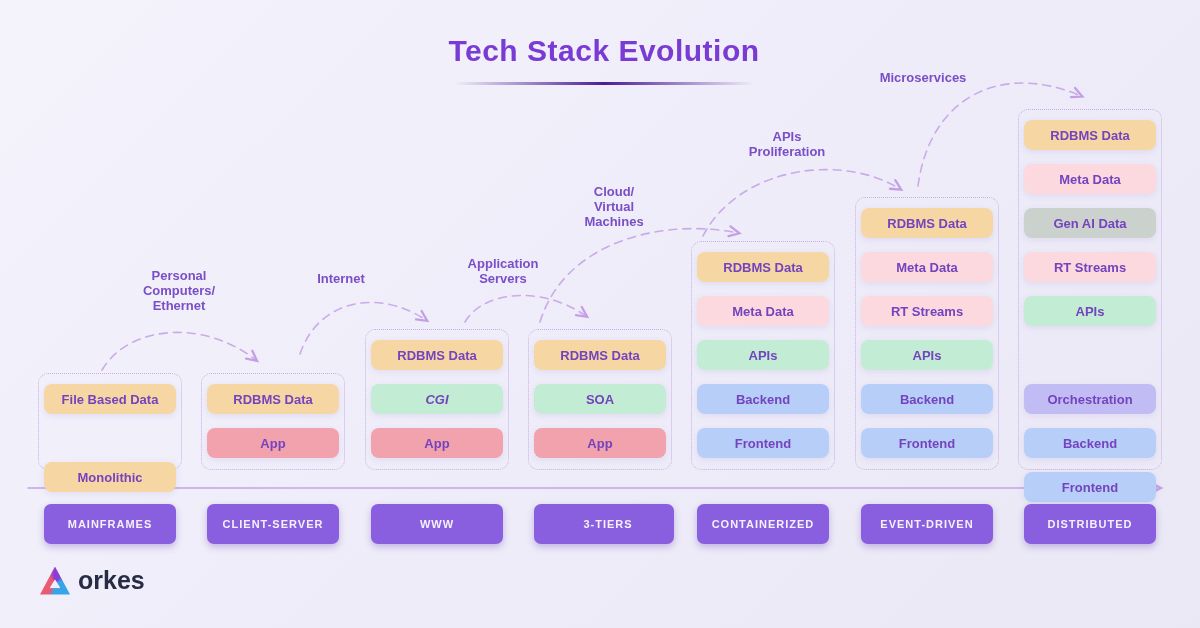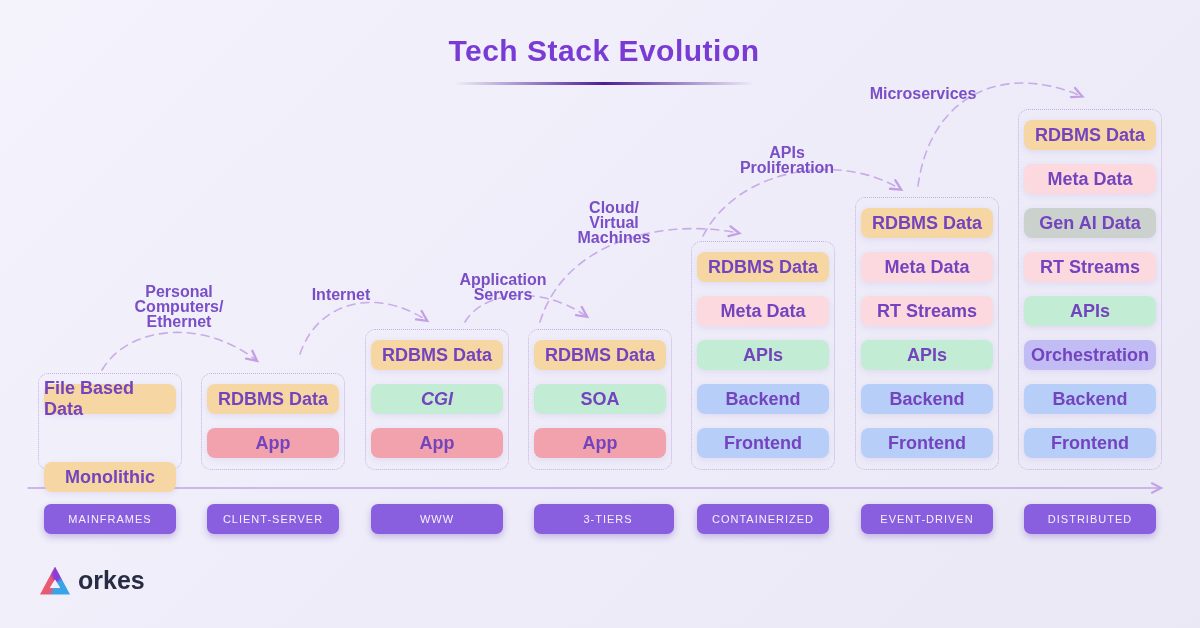--- a/index.html
+++ b/index.html
@@ -19,33 +19,33 @@
   }
   .overlay { position:absolute; left:0; top:0; pointer-events:none; }
   .col {
     position:absolute; width:144px; box-sizing:border-box;
     border:1.5px dotted #C8AEE7; border-radius:10px;
     padding:10px 5px; display:flex; flex-direction:column; gap:14px;
   }
   .box {
     height:30px; border-radius:8px; flex:0 0 30px;
     display:flex; align-items:center; justify-content:center;
-    font-size:18px; font-weight:bold; color:#7443BE;
+    font-size:13px; font-weight:bold; color:#7443BE;
     box-shadow:0 2px 6px rgba(110,70,190,0.10);
   }
   .era {
-    position:absolute; top:504px; width:132px; height:30px;
+    position:absolute; top:504px; width:132px; height:40px;
     background:#8A5FDF; border-radius:7px;
     display:flex; align-items:center; justify-content:center;
-    color:#F4F1FC; font-size:11px; font-weight:normal; letter-spacing:1px;
+    color:#F4F1FC; font-size:11px; font-weight:bold; letter-spacing:1px;
     box-shadow:0 3px 7px rgba(90,50,180,0.30);
   }
   .tlabel {
     position:absolute; transform:translateX(-50%); text-align:center;
-    font-size:16px; font-weight:bold; color:#7A4EC6; line-height:15px; white-space:nowrap;margin-top:16px;
+    font-size:13px; font-weight:bold; color:#7A4EC6; line-height:15px; white-space:nowrap;
   }
   .logo { position:absolute; left:40px; top:566px; display:flex; align-items:center; gap:8px; }
   .logo-mark {
     position:relative; width:30px; height:28px;
     clip-path:polygon(50% 0, 100% 100%, 0 100%);
     background:conic-gradient(from 0deg at 50% 58%,
       #8B3DD6 0deg, #8B3DD6 35deg, #38A3E8 75deg, #38A3E8 185deg,
       #E75A72 215deg, #E75A72 320deg, #8B3DD6 355deg);
   }
   .logo-hole {
@@ -130,21 +130,21 @@
       <div class="box" style="background: rgb(183, 207, 248);">Backend</div>
       <div class="box" style="background: rgb(183, 207, 248);">Frontend</div>
     </div>
     <div class="era" style="left: 861px; background: rgb(138, 95, 223);">EVENT-DRIVEN</div>
     <div class="col" style="left: 1018px; top: 109px; height: 361px;">
       <div class="box" style="background: rgb(246, 215, 164);">RDBMS Data</div>
       <div class="box" style="background: rgb(251, 217, 223);">Meta Data</div>
       <div class="box" style="background: rgb(203, 210, 205);">Gen AI Data</div>
       <div class="box" style="background: rgb(251, 217, 223);">RT Streams</div>
       <div class="box" style="background: rgb(195, 236, 212);">APIs</div>
-      <div class="box" style="background: rgb(194, 188, 244);">Orchestration</div>
+      <div class="box" style="background: rgb(194, 188, 244); margin-top: 44px;">Orchestration</div>
       <div class="box" style="background: rgb(183, 207, 248);">Backend</div>
       <div class="box" style="background: rgb(183, 207, 248);">Frontend</div>
     </div>
     <div class="era" style="left: 1024px; background: rgb(138, 95, 223); text-align: center;">DISTRIBUTED</div>
     <div class="tlabel" style="left: 179px; top: 268px;">Personal<br>Computers/<br>Ethernet</div>
     <div class="tlabel" style="left: 341px; top: 271px;">Internet</div>
     <div class="tlabel" style="left: 503px; top: 256px;">Application<br>Servers</div>
     <div class="tlabel" style="left: 614px; top: 184px;">Cloud/<br>Virtual<br>Machines</div>
     <div class="tlabel" style="left: 787px; top: 129px;">APIs<br>Proliferation</div>
     <div class="tlabel" style="left: 923px; top: 70px;">Microservices</div>

